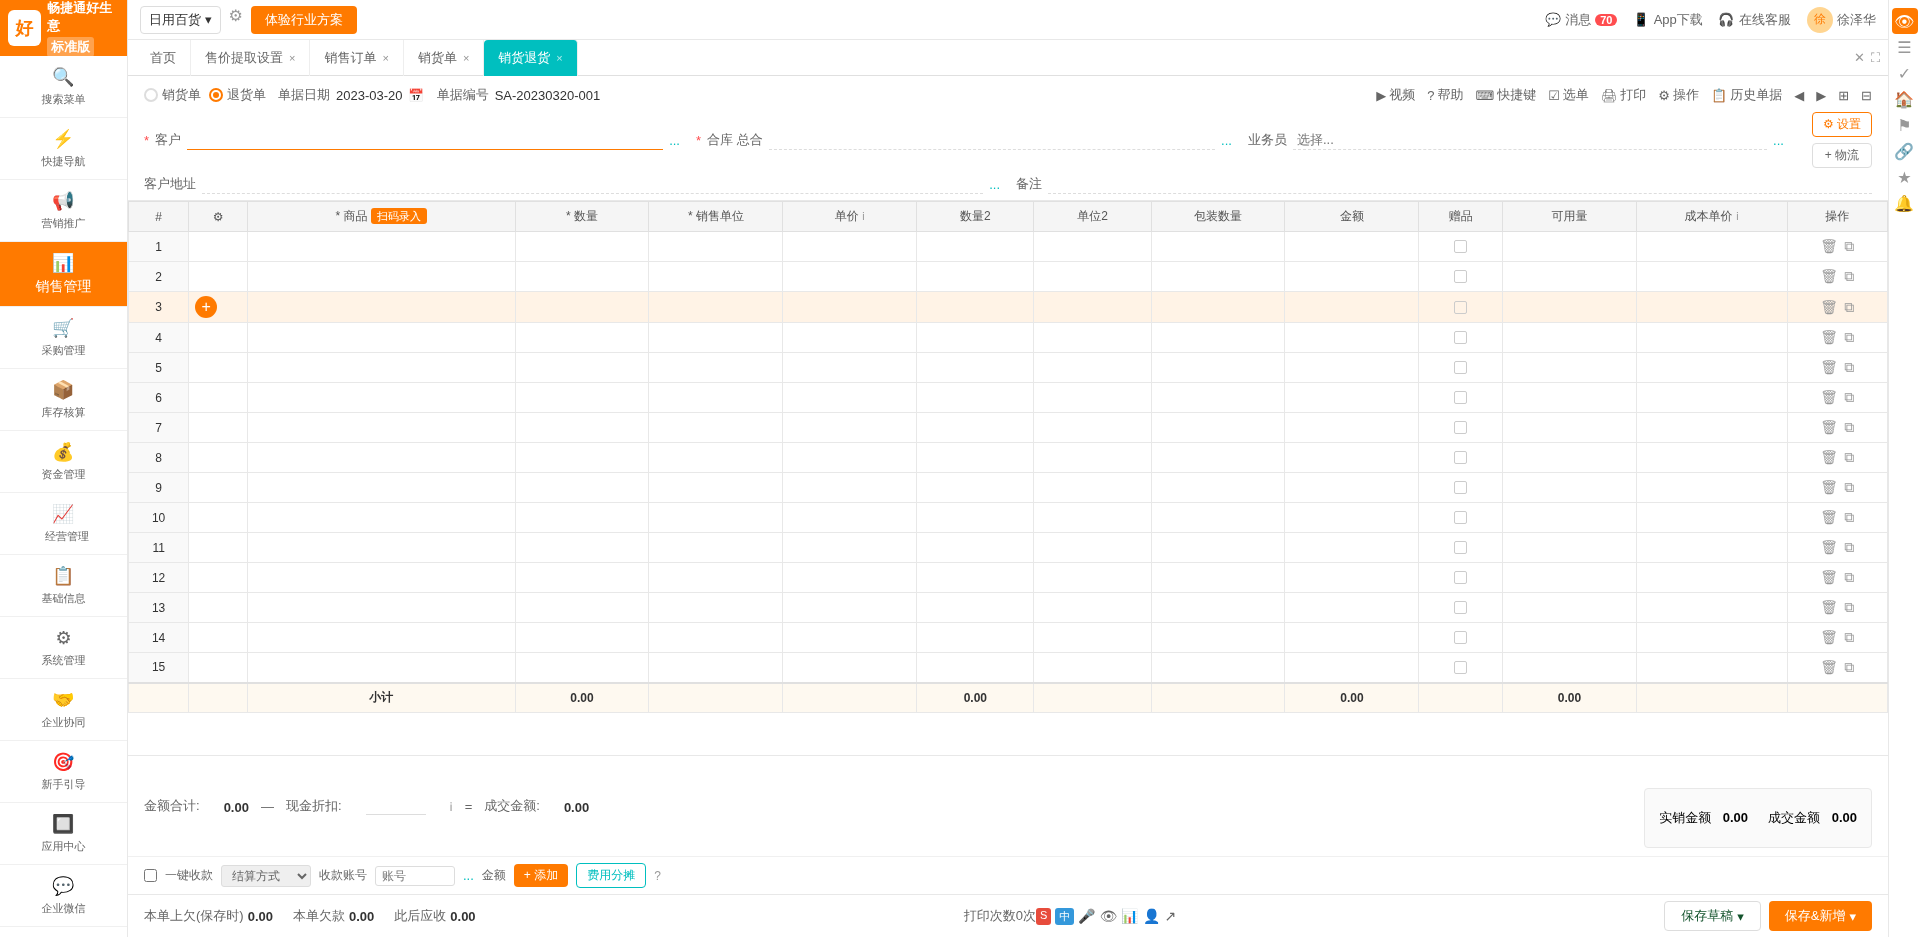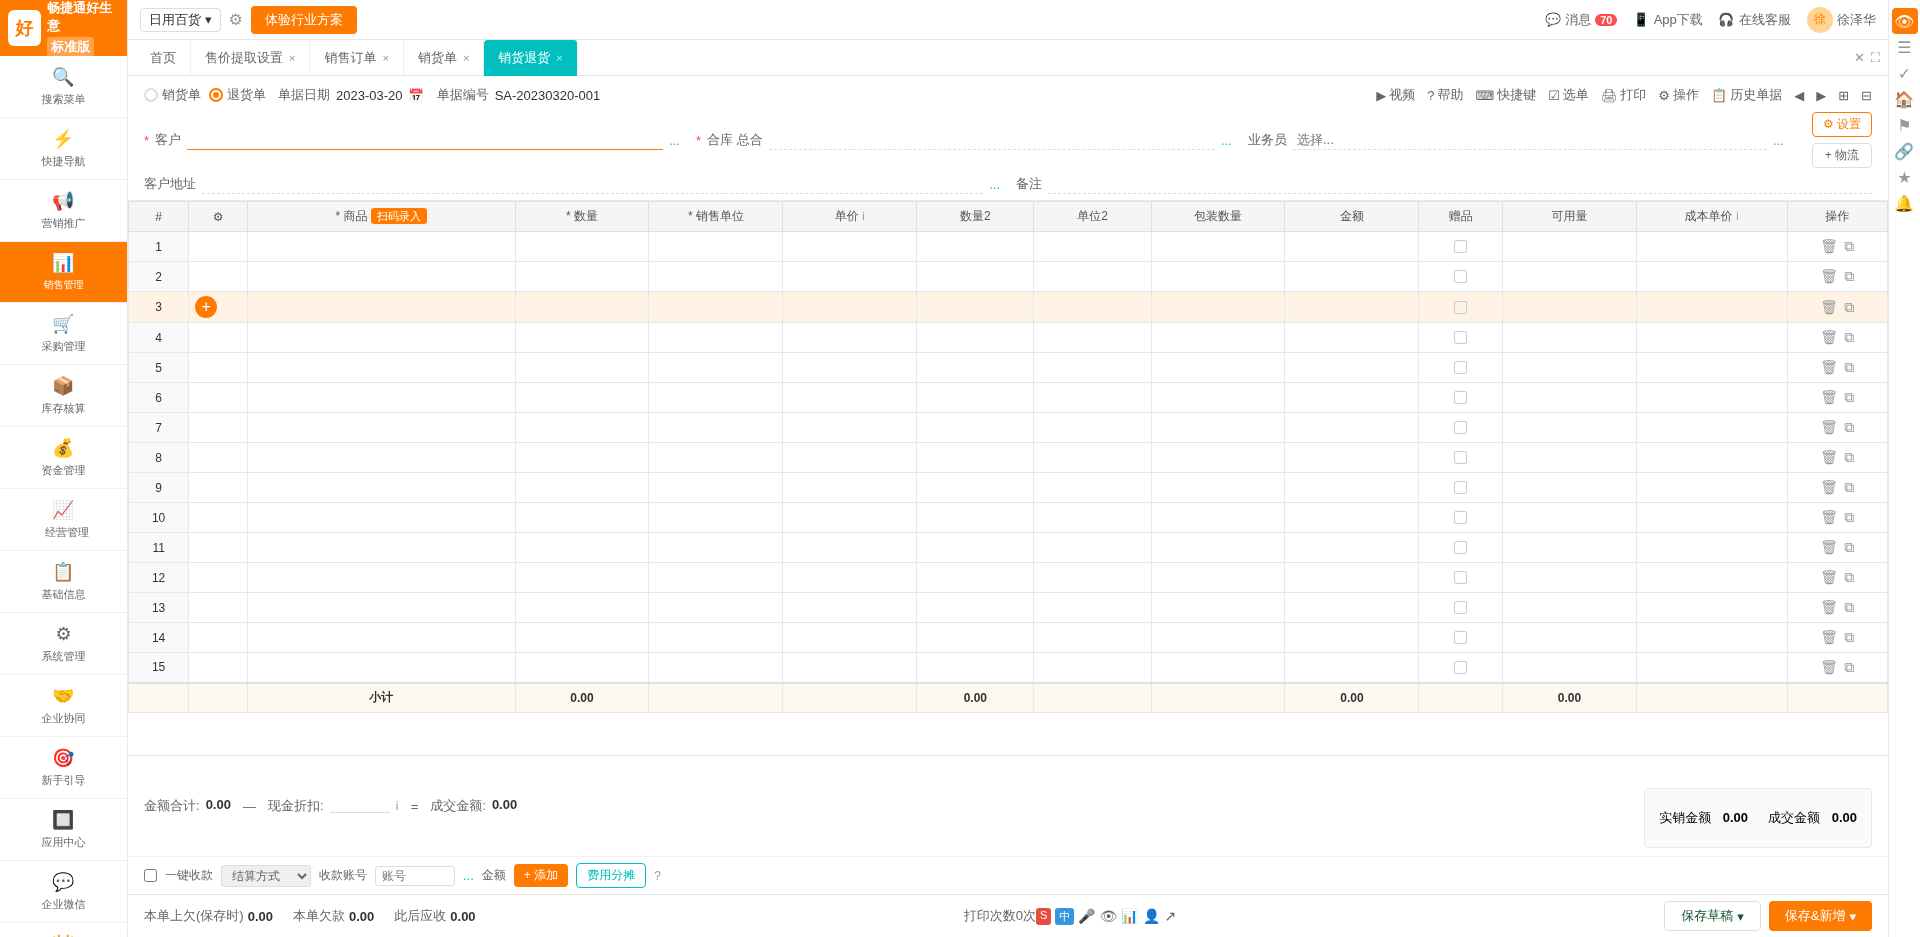--- a/index.html
+++ b/index.html
@@ -13,21 +13,21 @@
     .sidebar-logo-badge { background: rgba(255,255,255,0.3); border-radius: 3px; font-size: 13px; padding: 1px 4px; margin-top: 2px; display: inline-block; }
     .sidebar-item { display: flex; flex-direction: column; align-items: center; padding: 10px 4px; cursor: pointer; color: #666; gap: 4px; font-size: 12px; border-bottom: 1px solid #f0f0f0; }
     .sidebar-item.active { background: #ff7a00; color: #fff; }
     .sidebar-item-icon { font-size: 18px; }
 
     
     .main { flex: 1; display: flex; flex-direction: column; overflow: hidden; }
 
     
     .topbar { background: #fff; height: 40px; display: flex; align-items: center; padding: 0 12px; border-bottom: 1px solid #e8e8e8; gap: 8px; justify-content: space-between; }
-    .topbar-left { display: flex; align-items: center; gap: 8px; }
+    .topbar-left { display: flex; gap: 8px; }
     .topbar-select { display: flex; align-items: center; gap: 4px; border: 1px solid #ddd; border-radius: 4px; padding: 2px 8px; font-size: 13px; color: #333; cursor: pointer; }
     .topbar-gear { color: #999; cursor: pointer; font-size: 16px; }
     .topbar-btn { background: #ff7a00; color: #fff; border: none; border-radius: 4px; padding: 5px 14px; cursor: pointer; font-size: 13px; }
     .topbar-right { display: flex; align-items: center; gap: 16px; color: #666; font-size: 13px; }
     .topbar-right-item { display: flex; align-items: center; gap: 4px; cursor: pointer; }
     .badge { background: #ff4d4f; color: #fff; border-radius: 10px; font-size: 11px; padding: 0 5px; min-width: 18px; text-align: center; font-weight: bold; }
     .avatar { width: 26px; height: 26px; background: #ffd591; border-radius: 50%; display: flex; align-items: center; justify-content: center; font-size: 12px; color: #ff7a00; }
 
     
     .tabs { background: #fff; display: flex; align-items: center; border-bottom: 1px solid #e0e0e0; padding: 0 8px; height: 36px; }
@@ -81,21 +81,21 @@
     .checkbox-cell { display: flex; align-items: center; justify-content: center; }
     .checkbox { width: 13px; height: 13px; border: 1px solid #ccc; border-radius: 2px; }
     .op-icons { display: flex; gap: 6px; justify-content: center; color: #999; }
     .op-icon { cursor: pointer; font-size: 14px; }
     .add-row-btn { width: 22px; height: 22px; background: #ff7a00; border-radius: 50%; color: #fff; display: flex; align-items: center; justify-content: center; cursor: pointer; font-size: 16px; line-height: 1; }
     .total-row td { background: #fef9f0; font-weight: bold; color: #333; border-top: 2px solid #e0e0e0; }
 
     
     .bottom-form { background: #fff; border-top: 1px solid #e8e8e8; padding: 8px 16px; }
     .bottom-form-row { display: flex; align-items: center; gap: 12px; }
-    .calc-field { display: flex; align-items: flex-start; gap: 6px; font-size: 13px; color: #666; }
+    .calc-field { display: flex; align-items: flex-end; gap: 24px; font-size: 13px; color: #666; }
     .calc-value { color: #333; font-weight: bold; }
     .minus-icon { color: #666; }
     .eq-icon { color: #666; }
     .info-icon { color: #999; cursor: pointer; font-size: 12px; }
 
     
     .payment-row { display: flex; align-items: center; gap: 8px; padding: 6px 16px; background: #fff; border-top: 1px solid #f0f0f0; }
     .payment-checkbox { width: 13px; height: 13px; border: 1px solid #ccc; border-radius: 2px; }
     .payment-label { font-size: 12px; color: #666; }
     .payment-select { border: 1px solid #ddd; border-radius: 3px; padding: 2px 6px; font-size: 12px; color: #666; width: 90px; }
@@ -142,21 +142,21 @@
       <div class="sidebar-item">
         <span class="sidebar-item-icon">⚡</span>
         <span style="font-size:11px;">快捷导航</span>
       </div>
       <div class="sidebar-item">
         <span class="sidebar-item-icon">📢</span>
         <span style="font-size:11px;">营销推广</span>
       </div>
       <div class="sidebar-item active">
         <span class="sidebar-item-icon">📊</span>
-        <span style="font-size:10px;">销售管理</span>
+        <span style="font-size:14px;">销售管理</span>
       </div>
       <div class="sidebar-item">
         <span class="sidebar-item-icon">🛒</span>
         <span style="font-size:11px;">采购管理</span>
       </div>
       <div class="sidebar-item">
         <span class="sidebar-item-icon">📦</span>
         <span style="font-size:11px;">库存核算</span>
       </div>
       <div class="sidebar-item">

